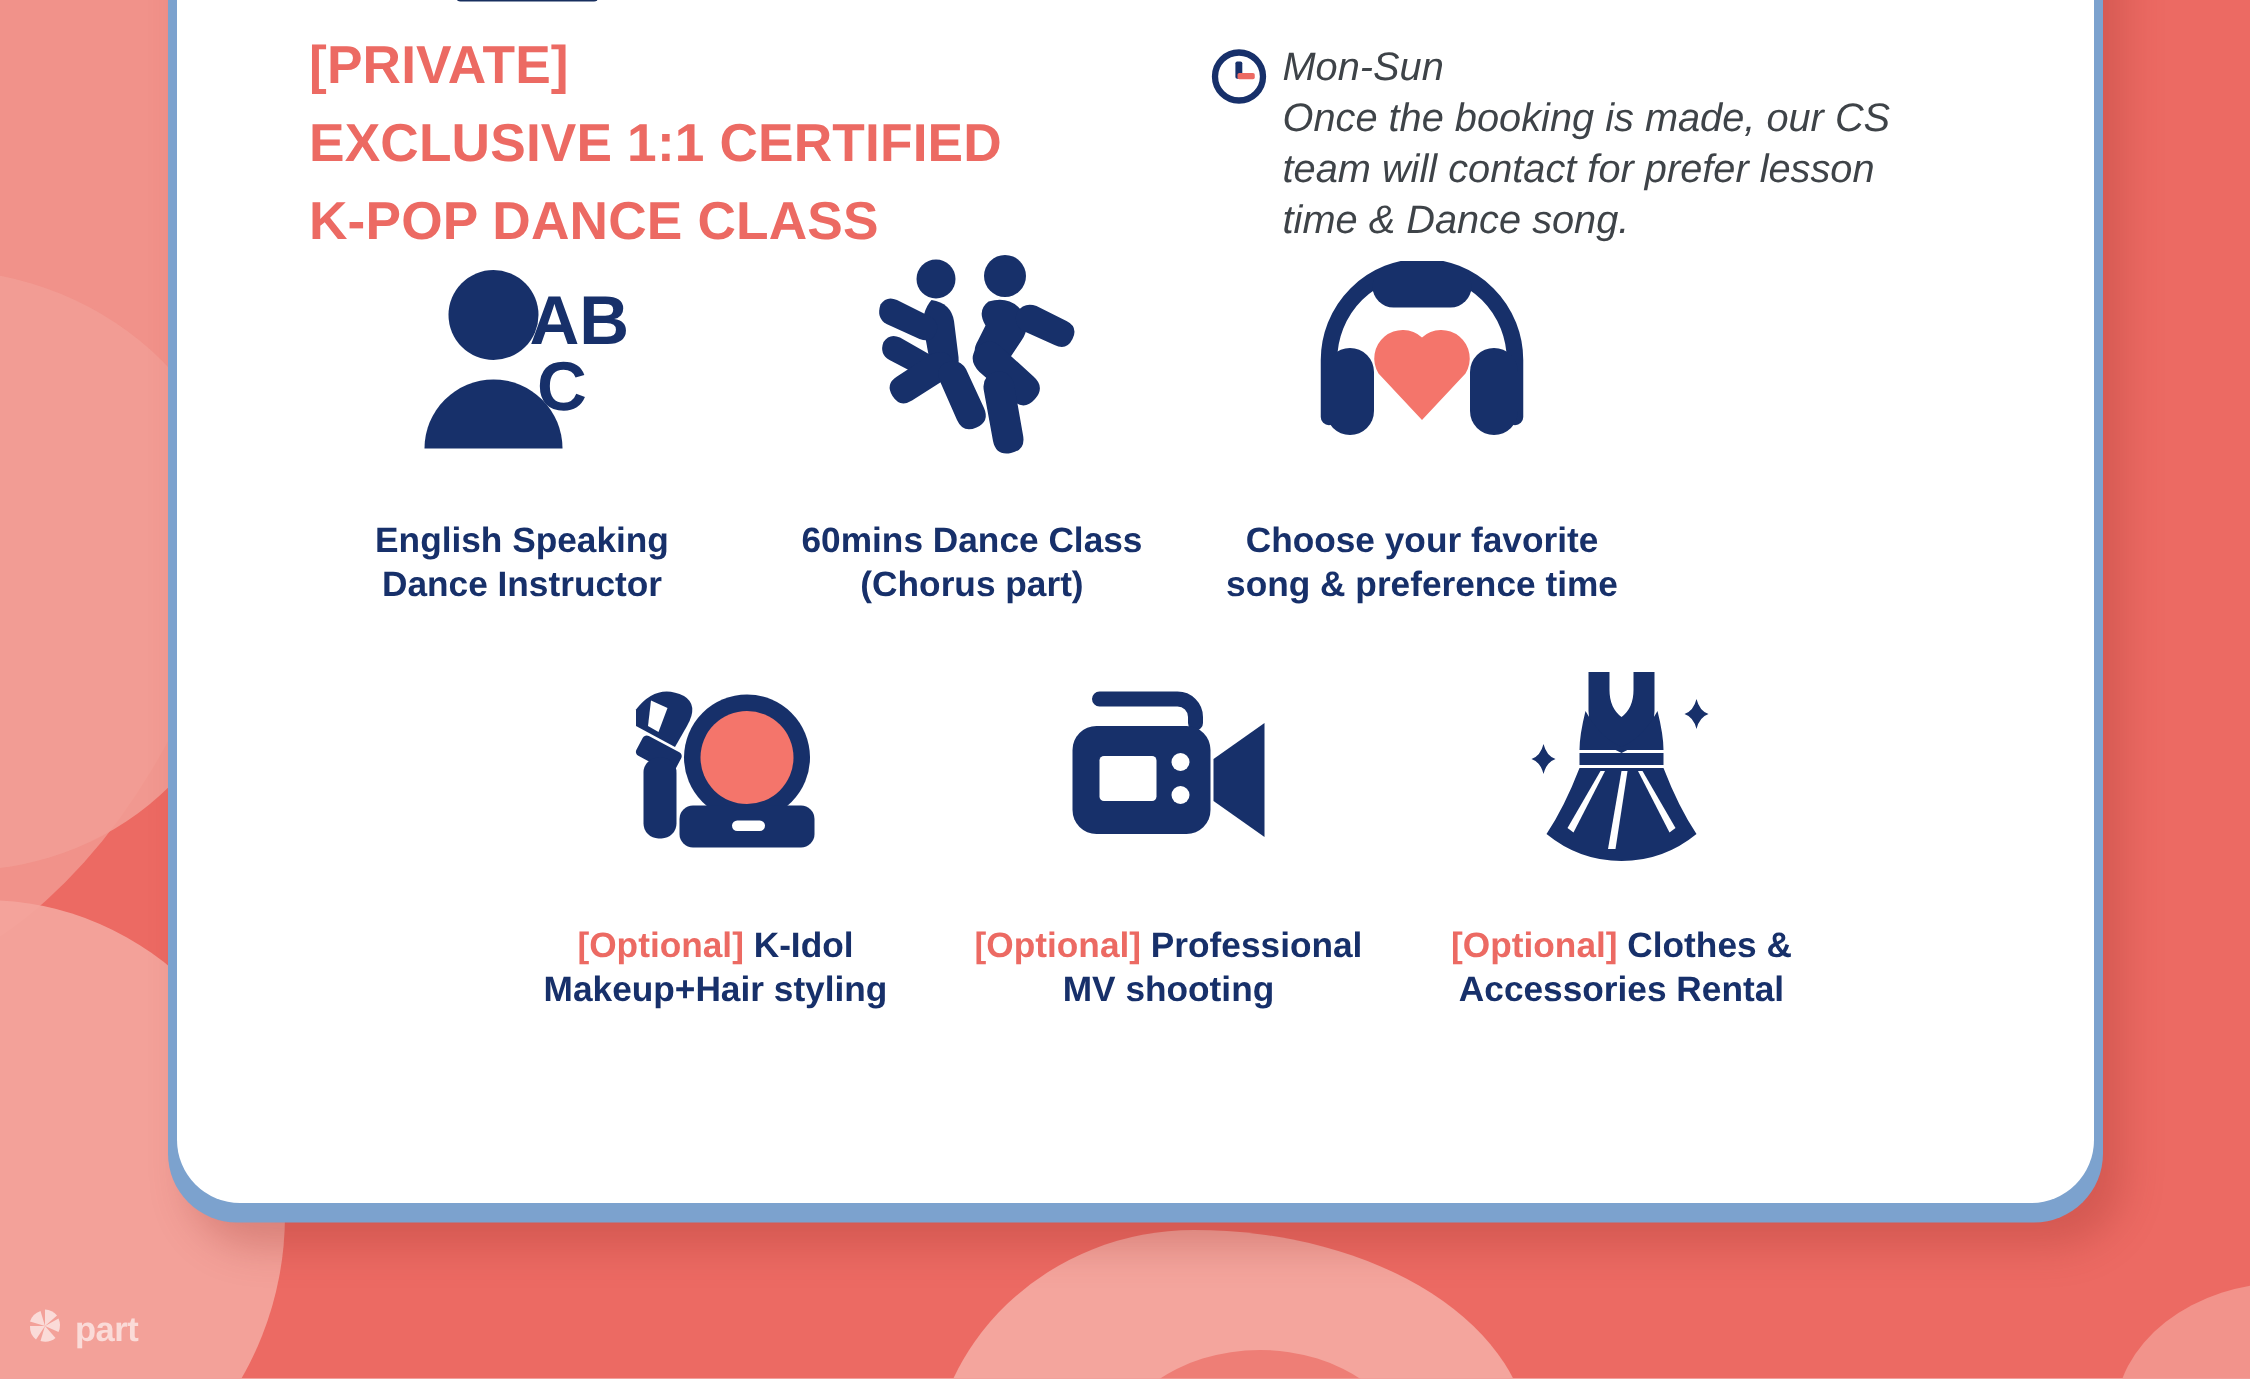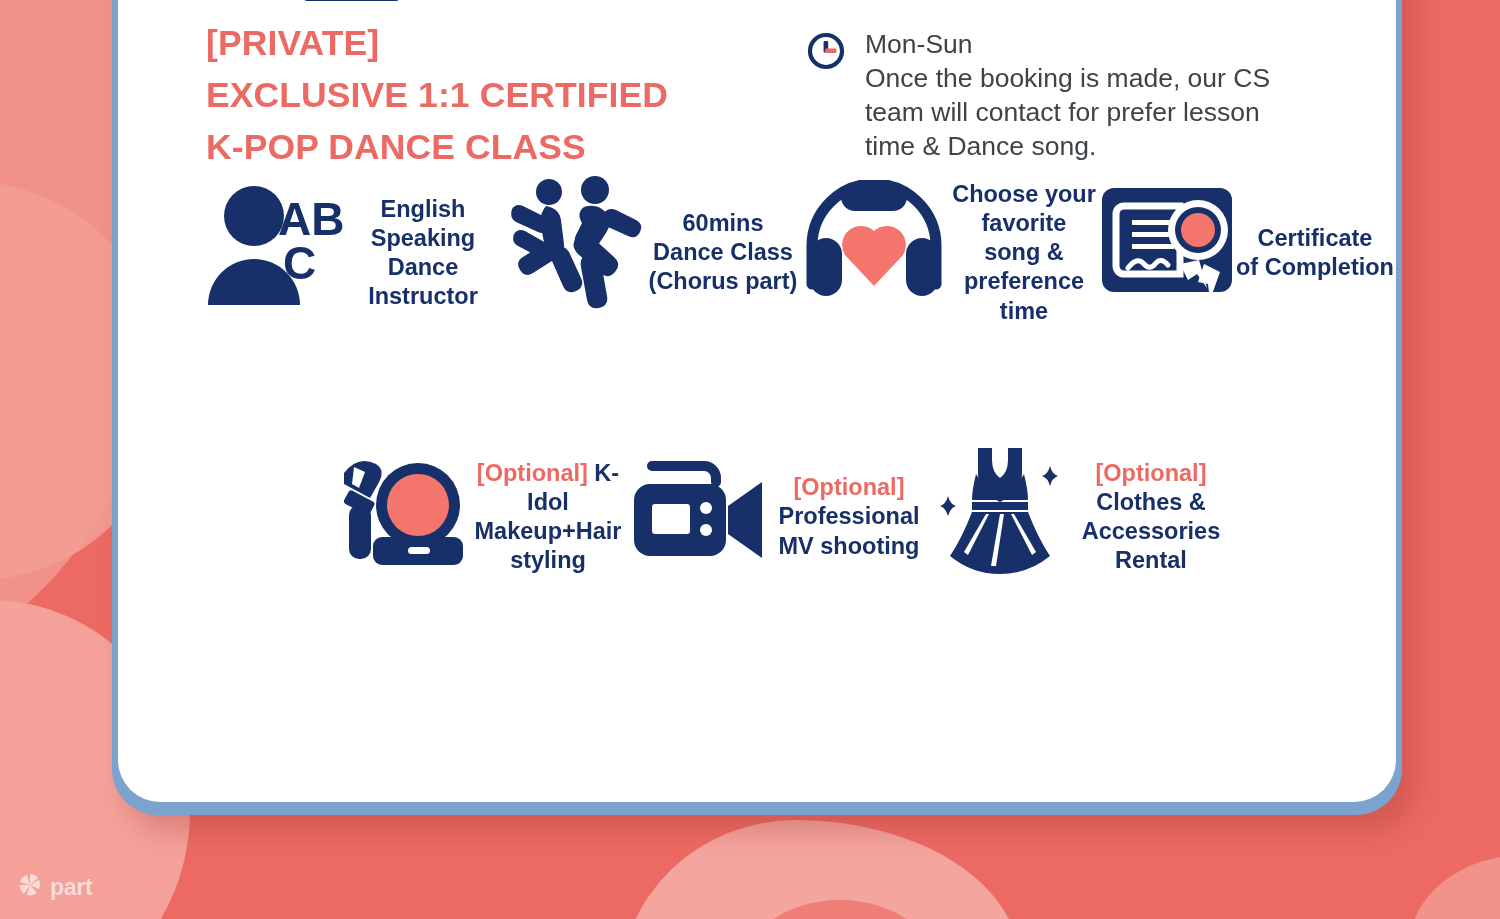--- a/index.html
+++ b/index.html
@@ -129,22 +129,23 @@
     margin: 0;
     color: #EC6A63;
     font-size: 35.5px;
     font-weight: 700;
     line-height: 1.46;
     letter-spacing: .1px;
     white-space: pre-line;
   }
   #schedule-block {
     display: flex;
-    gap: 19px;
+    gap: 9px;
     padding-top: 10px;
+    font-style: italic;
   }
   #clock-icon { flex: none; margin-top: 3px; }
   #schedule-lines {
     color: #3E4348;
     font-size: 26.5px;
     line-height: 1.28;
     white-space: pre-line;
     font-weight: 400;
   }
 
@@ -153,35 +154,35 @@
     position: absolute;
     display: flex;
     left: 0;
     width: 100%;
   }
   #row-primary { top: 250px; padding-left: 80px; }
   #row-optional { top: 520px; padding-left: 208px; }
 
   .feature {
     display: flex;
-    flex-direction: row;
+    flex-direction: column;
     align-items: center;
     flex: none;
   }
   #row-primary .feature { width: 300px; }
   #row-optional .feature { width: 302px; justify-content: flex-end; }
 
   .feature-icon {
     height: 150px;
     display: flex;
     align-items: center;
     justify-content: center;
   }
   .feature-label {
-    margin-top: 16px;
+    margin-top: 32px;
     color: #17306A;
     font-size: 23.5px;
     font-weight: 700;
     line-height: 1.24;
     text-align: center;
     white-space: pre-line;
   }
   .feature-label .opt {
     color: #EC6A63;
   }
@@ -293,39 +294,20 @@
           <rect x="43" y="3" width="66" height="28" rx="14" fill="#17306A"></rect>
           <rect x="12" y="58" width="32" height="58" rx="16" fill="#17306A"></rect>
           <rect x="108" y="58" width="32" height="58" rx="16" fill="#17306A"></rect>
           <path d="M76 106 L47 75 a19 19 0 0 1 29 -24 a19 19 0 0 1 29 24 Z" fill="#F4756B"></path>
         </svg>
       </div>
       <div class="feature-label">Choose your favorite
 song &amp; preference time</div>
     </div>
 
-    <div class="feature">
-      <div class="feature-icon">
-        <svg width="138" height="122" viewBox="0 0 138 122">
-          <rect x="4" y="4" width="130" height="104" rx="12" fill="#17306A"></rect>
-          <path d="M26 22 h56 v68 h-56 a8 8 0 0 1 -8 -8 v-52 a8 8 0 0 1 8 -8 Z" fill="none" stroke="#FFFFFF" stroke-width="7"></path>
-          <rect x="34" y="36" width="42" height="5" fill="#FFFFFF"></rect>
-          <rect x="34" y="48" width="42" height="5" fill="#FFFFFF"></rect>
-          <rect x="34" y="60" width="42" height="5" fill="#FFFFFF"></rect>
-          <path d="M30 84 q9 -12 16 -4 q6 7 12 -1 q5 -6 12 2" fill="none" stroke="#FFFFFF" stroke-width="5" stroke-linecap="round"></path>
-          <path d="M82 80 l8 16 l9 -6 l10 14 l-8 -28 Z" fill="#FFFFFF"></path>
-          <path d="M106 80 l-6 18 l10 2 l2 16 l10 -28 Z" fill="#FFFFFF"></path>
-          <circle cx="100" cy="46" r="30" fill="#FFFFFF"></circle>
-          <circle cx="100" cy="46" r="23" fill="#17306A"></circle>
-          <circle cx="100" cy="46" r="17" fill="#F4756B"></circle>
-        </svg>
-      </div>
-      <div class="feature-label">Certificate
-of Completion</div>
-    </div>
 
   </div>
 
   <div class="feature-row" id="row-optional">
 
     <div class="feature">
       <div class="feature-icon">
         <svg width="142" height="120" viewBox="0 0 142 120">
 
           <path d="M18 24 q14 -18 32 -9 q10 6 2 20 l-8 14 l-26 -14 Z" fill="#17306A"></path>

